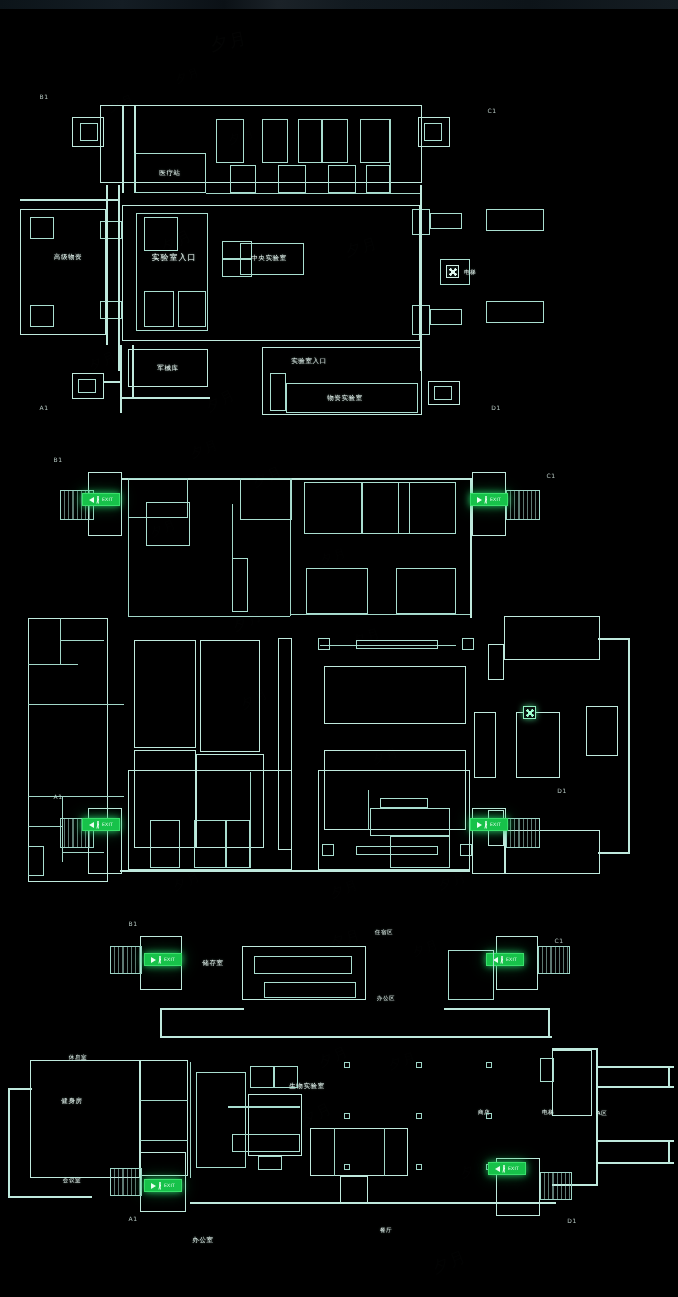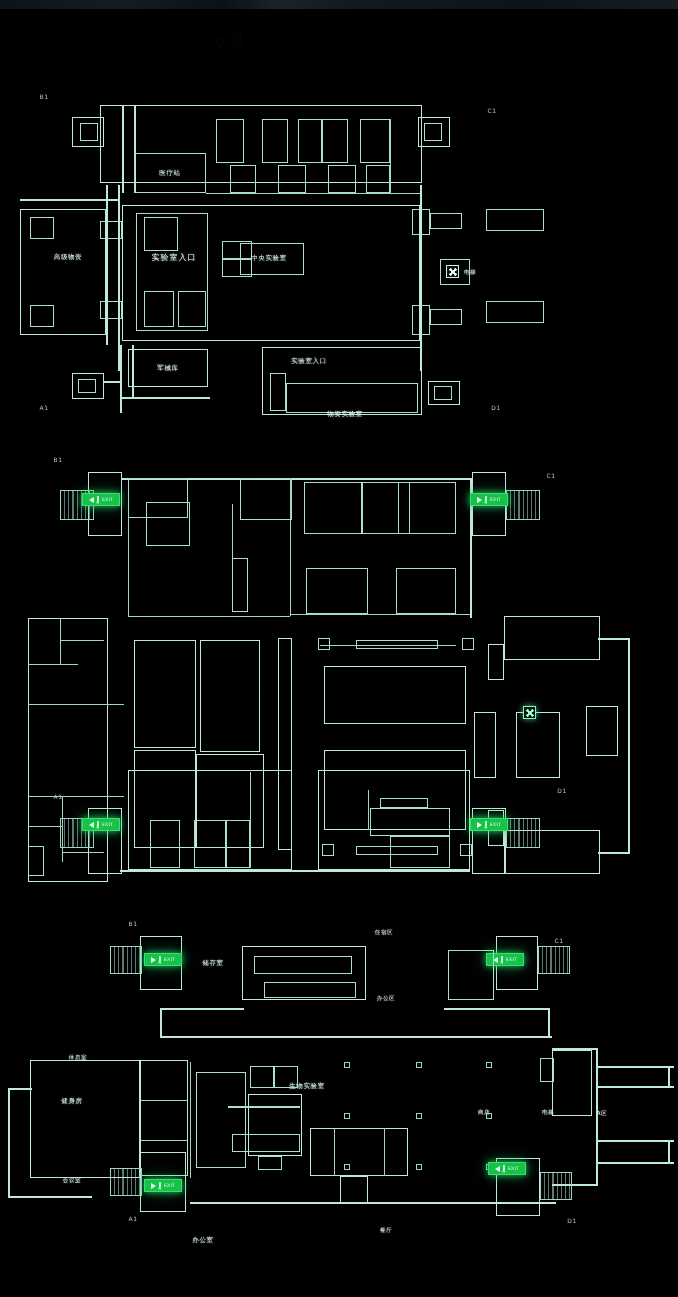--- a/index.html
+++ b/index.html
@@ -185,21 +185,21 @@
   <div class="vl" style="left:132px;top:336px;height:52px"></div>
   <div class="hl" style="left:120px;top:388px;width:90px"></div>
   <div class="wall" style="left:72px;top:364px;width:32px;height:26px"></div>
   <div class="wall thin" style="left:78px;top:370px;width:18px;height:14px"></div>
   <div class="hl" style="left:104px;top:372px;width:18px"></div>
 
   <div class="wall" style="left:262px;top:338px;width:160px;height:68px"></div>
   <div class="rlabel" style="left:309px;top:352px">实验室入口</div>
   <div class="wall thin" style="left:270px;top:364px;width:16px;height:38px"></div>
   <div class="wall thin" style="left:286px;top:374px;width:132px;height:30px"></div>
-  <div class="rlabel" style="left:345px;top:405px">物资实验室</div>
+  <div class="rlabel" style="left:345px;top:389px">物资实验室</div>
   <div class="wall" style="left:428px;top:372px;width:32px;height:24px"></div>
   <div class="wall thin" style="left:434px;top:377px;width:18px;height:14px"></div>
 </div>
 
 <div class="floor" id="floor2">
 
   <div class="corner" style="left:58px;top:19px">B1</div>
   <div class="corner" style="left:551px;top:35px">C1</div>
   <div class="corner" style="left:58px;top:356px">A1</div>
   <div class="corner" style="left:562px;top:350px">D1</div>

